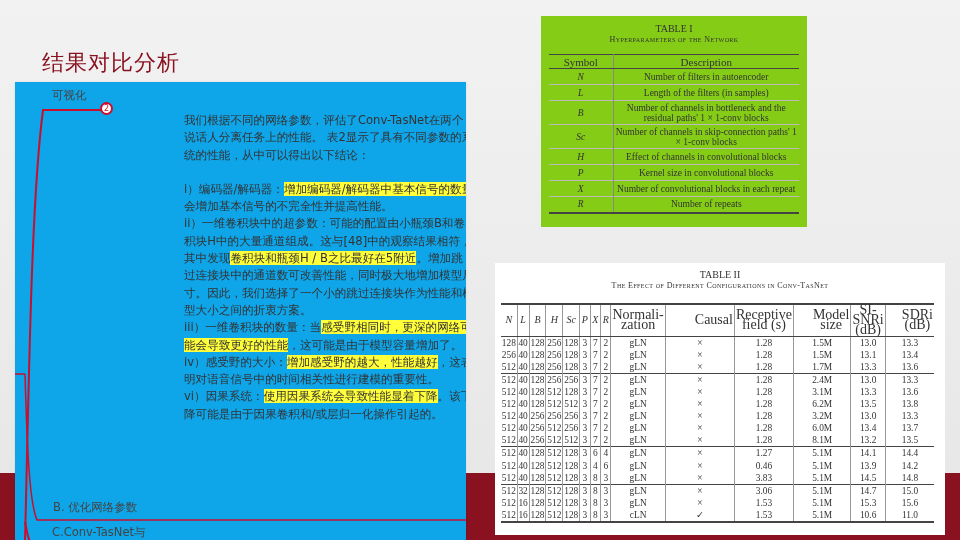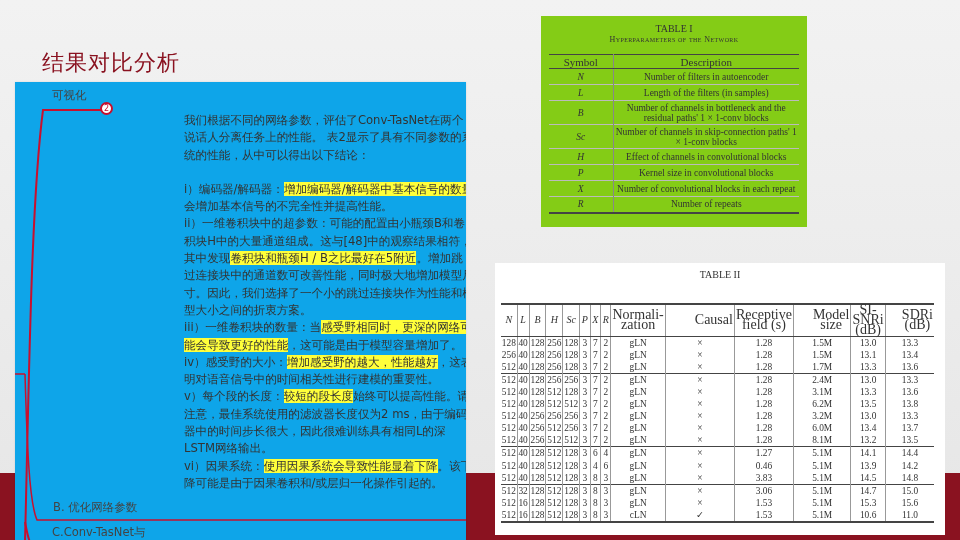--- a/index.html
+++ b/index.html
@@ -113,21 +113,20 @@
   <span class="node-label" style="left:38px; top:418px;">B. 优化网络参数</span>
   <span class="node-label" style="left:37px; top:443px;">C.Conv-TasNet与</span>
 
   <div class="text-block">
     <p>我们根据不同的网络参数，评估了Conv-TasNet在两个说话人分离任务上的性能。 表2显示了具有不同参数的系统的性能，从中可以得出以下结论：</p>
     <div class="gap"></div>
     <p><span>i）编码器/解码器：</span><span class="hl">增加编码器/解码器中基本信号的数量</span><span>会增加基本信号的不完全性并提高性能。</span></p>
     <p><span>ii）一维卷积块中的超参数：可能的配置由小瓶颈B和卷积块H中的大量通道组成。这与[48]中的观察结果相符，其中发现</span><span class="hl">卷积块和瓶颈H / B之比最好在5附近</span><span>。增加跳过连接块中的通道数可改善性能，同时极大地增加模型尺寸。因此，我们选择了一个小的跳过连接块作为性能和模型大小之间的折衷方案。</span></p>
     <p><span>iii）一维卷积块的数量：当</span><span class="hl">感受野相同时，更深的网络可能会导致更好的性能</span><span>，这可能是由于模型容量增加了。</span></p>
     <p><span>iv）感受野的大小：</span><span class="hl">增加感受野的越大，性能越好</span><span>，这表明对语音信号中的时间相关性进行建模的重要性。</span></p>
-    <p><span>v）每个段的长度：</span><span class="hl">较短的段长度</span><span>始终可以提高性能。请注意，最佳系统使用的滤波器长度仅为2 ms，由于编码器中的时间步长很大，因此很难训练具有相同L的深LSTM网络输出。</span></p>
     <p><span>vi）因果系统：</span><span class="hl">使用因果系统会导致性能显着下降</span><span>。该下降可能是由于因果卷积和/或层归一化操作引起的。</span></p>
   </div>
 </div>
 
 <div class="table1-card">
   <div style="height:7px;"></div>
   <div class="t-caption">TABLE I</div>
   <div class="t-sub">Hyperparameters of the Network</div>
   <table class="t1">
     <thead>
@@ -169,20 +168,21 @@
           <td class="sym">R</td>
           <td>Number of repeats</td>
         </tr>
       </tbody>
   </table>
 </div>
 
 <div class="table2-card">
   <div style="height:6px;"></div>
   <div class="t-caption">TABLE II</div>
+  <div class="t-sub">The Effect of Different Configurations in Conv-TasNet</div>
   <table class="t2">
     <thead>
         <tr id="t2-head">
           <th class="it" style="width: 26px;">N</th>
           <th class="it" style="width: 22px;">L</th>
           <th class="it" style="width: 28px;">B</th>
           <th class="it" style="width: 28px;">H</th>
           <th class="it" style="width: 30px;">Sc</th>
           <th class="it" style="width: 18px;">P</th>
           <th class="it" style="width: 20px;">X</th>

